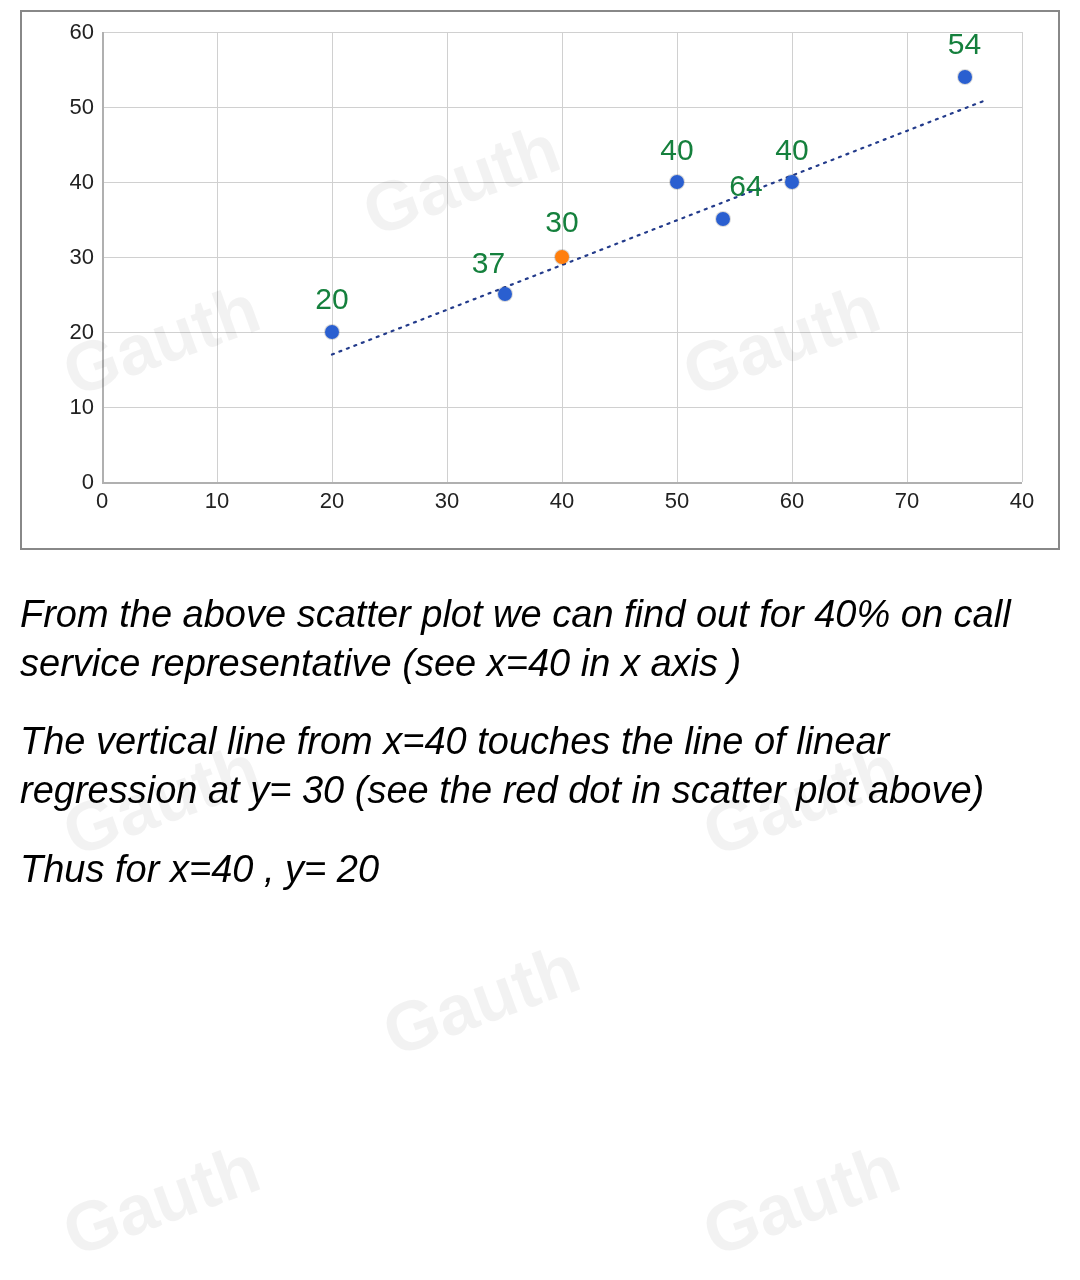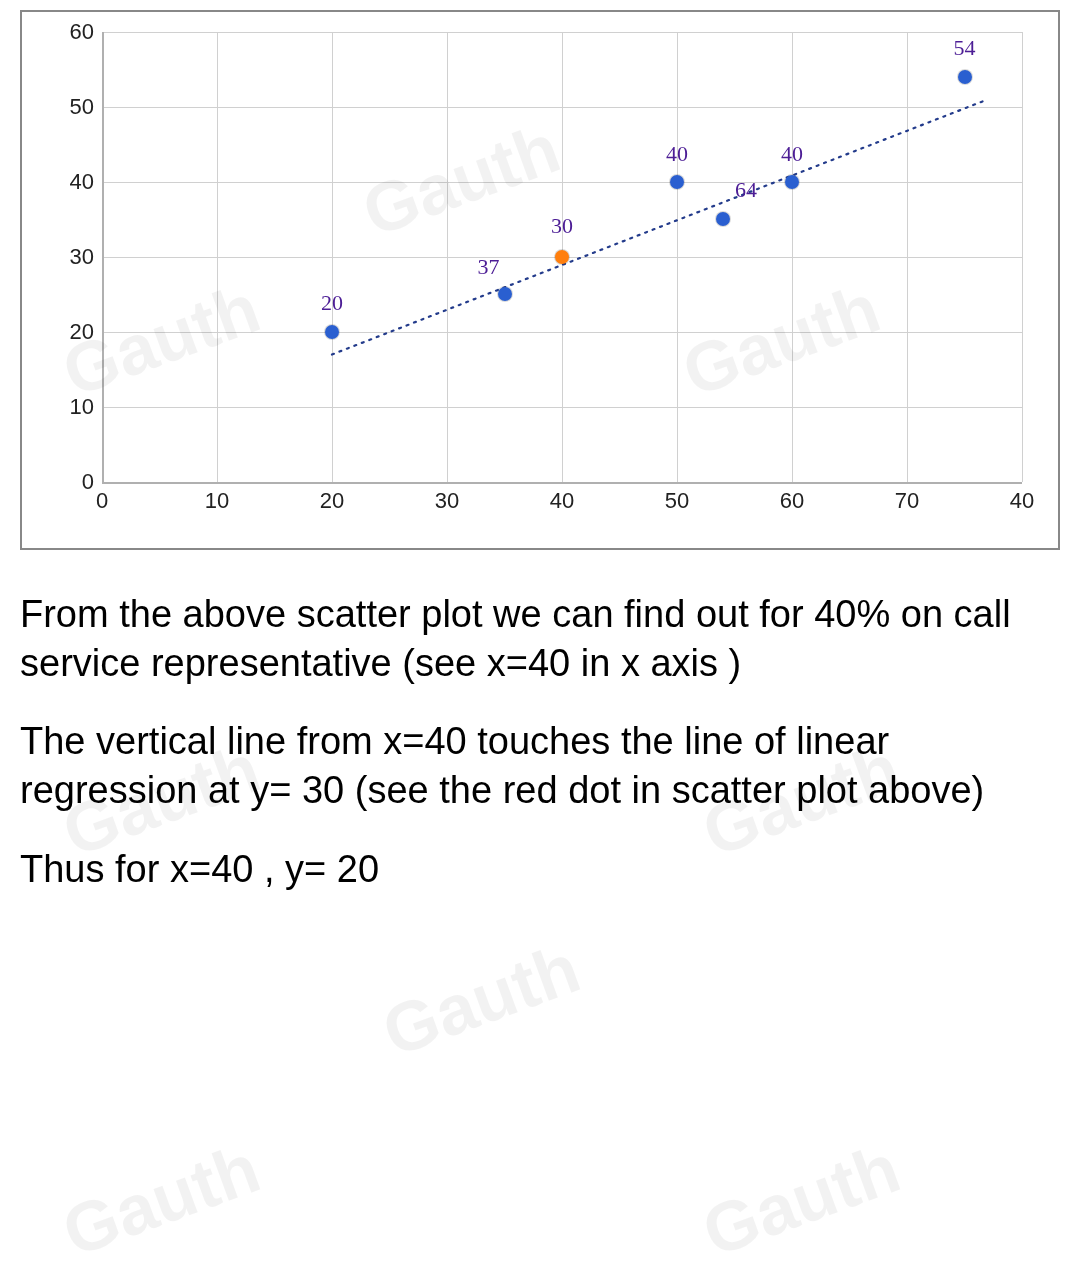--- a/index.html
+++ b/index.html
@@ -68,25 +68,24 @@
     height: 14px;
     border-radius: 50%;
     transform: translate(-50%, -50%);
     box-shadow: 0 0 0 1px rgba(0,0,0,0.15);
   }
   .pt-blue { background: #2a5fd0; }
   .pt-orange { background: #ff7f0e; }
   .pt-label {
     position: absolute;
     transform: translate(-50%, -100%);
-    font-size: 22px;
+    font-size: 30px;
     font-weight: 500;
-    color: #4c1d95;
+    color: #15803d;
     white-space: nowrap;
-    font-family: Liberation Serif, serif;
   }
   .trend-svg {
     position: absolute;
     left: 0;
     top: 0;
     width: 100%;
     height: 100%;
     overflow: visible;
   }
   .trend-line {
@@ -94,20 +93,21 @@
     stroke-width: 2.2;
     stroke-dasharray: 2 6;
     stroke-linecap: round;
     fill: none;
   }
   .body-text {
     font-size: 38px;
     line-height: 1.28;
     color: #000;
     margin: 30px 0;
+    font-style: italic;
   }
   .body-text strong { font-weight: 700; }
   .wm {
     position: absolute;
     color: rgba(0,0,0,0.05);
     font-size: 70px;
     font-weight: 600;
     transform: rotate(-20deg);
     pointer-events: none;
     user-select: none;

